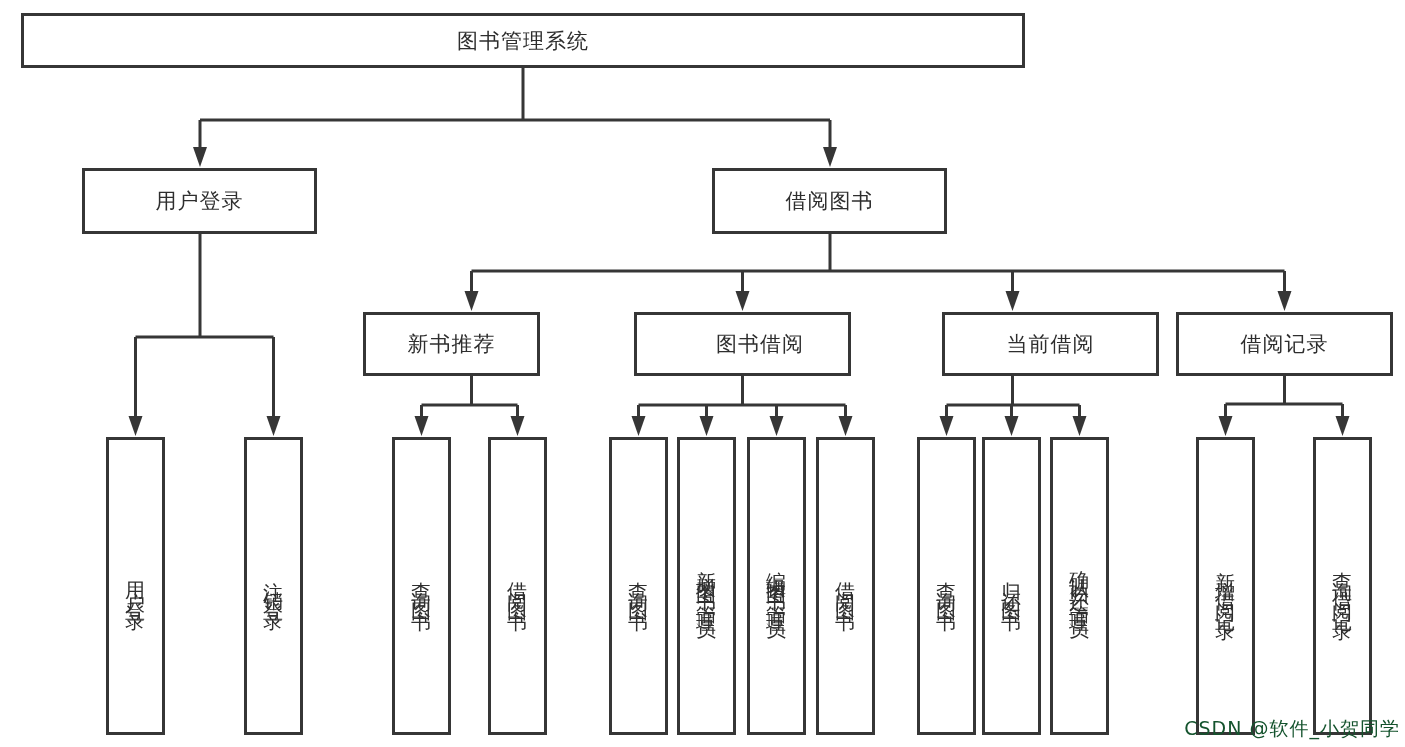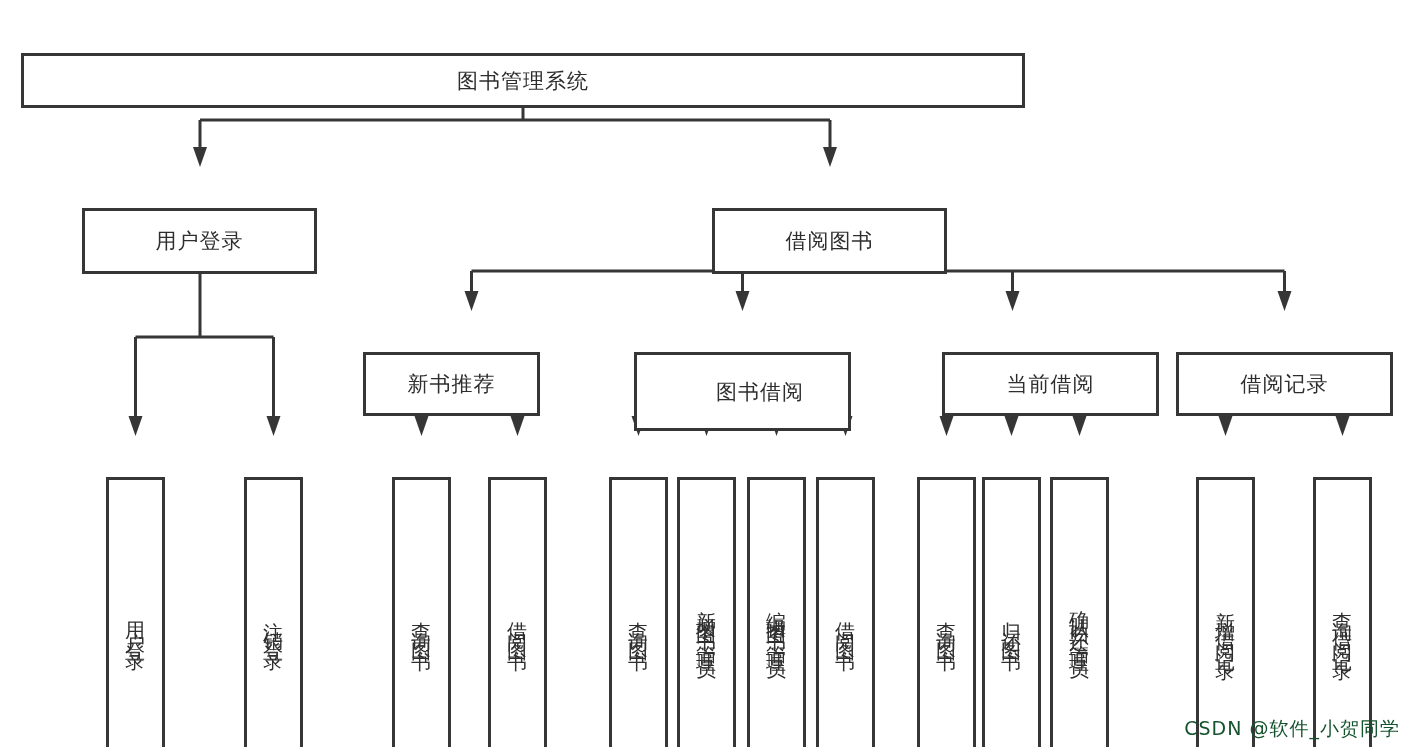--- a/index.html
+++ b/index.html
@@ -27,21 +27,20 @@
   }
   .box {
     position: absolute;
     box-sizing: border-box;
     border: 3px solid #363636;
     background: #ffffff;
     color: #2e2e2e;
     display: flex;
     align-items: center;
     justify-content: center;
-    margin-top: 40px;
   }
   .hbox { font-size: 21px; letter-spacing: 1px; }
   .leaf {
     font-size: 20px;
     writing-mode: vertical-rl;
     text-orientation: mixed;
     letter-spacing: 10px;
     line-height: 1;
   }
   .leaf-long { letter-spacing: 7px; }
@@ -102,21 +101,21 @@
       <polygon points="1335.5,416 1349.5,416 1342.5,436"></polygon>
     </g>
   </svg>
 
   <div class="box hbox" style="left:21px; top:13px; width:1004px; height:55px;">图书管理系统</div>
 
   <div class="box hbox" style="left:82px; top:168px; width:235px; height:66px;">用户登录</div>
   <div class="box hbox" style="left:712px; top:168px; width:235px; height:66px;">借阅图书</div>
 
   <div class="box hbox" style="left:363px; top:312px; width:177px; height:64px;">新书推荐</div>
-  <div class="box hbox" style="left:634px; top:312px; width:217px; height:79px;padding-left:35px;">图书借阅</div>
+  <div class="box hbox" style="left:634px; top:312px; width:217px; height:64px;padding-left:35px;">图书借阅</div>
   <div class="box hbox" style="left:942px; top:312px; width:217px; height:64px;">当前借阅</div>
   <div class="box hbox" style="left:1176px; top:312px; width:217px; height:64px;">借阅记录</div>
 
   <div class="box leaf" style="left:106px; top:437px; width:59px; height:298px;">用户登录</div>
   <div class="box leaf" style="left:244px; top:437px; width:59px; height:298px;">注销登录</div>
 
   <div class="box leaf" style="left:392px; top:437px; width:59px; height:298px;">查询图书</div>
   <div class="box leaf" style="left:488px; top:437px; width:59px; height:298px;">借阅图书</div>
 
   <div class="box leaf" style="left:609px; top:437px; width:59px; height:298px;">查询图书</div>

